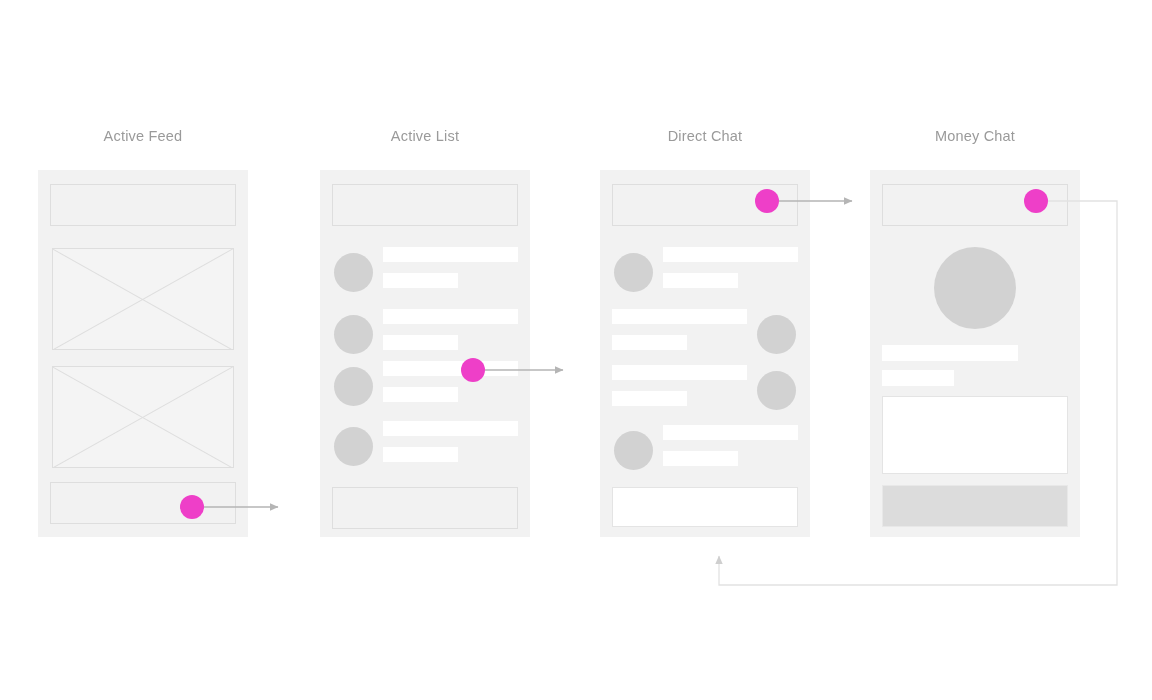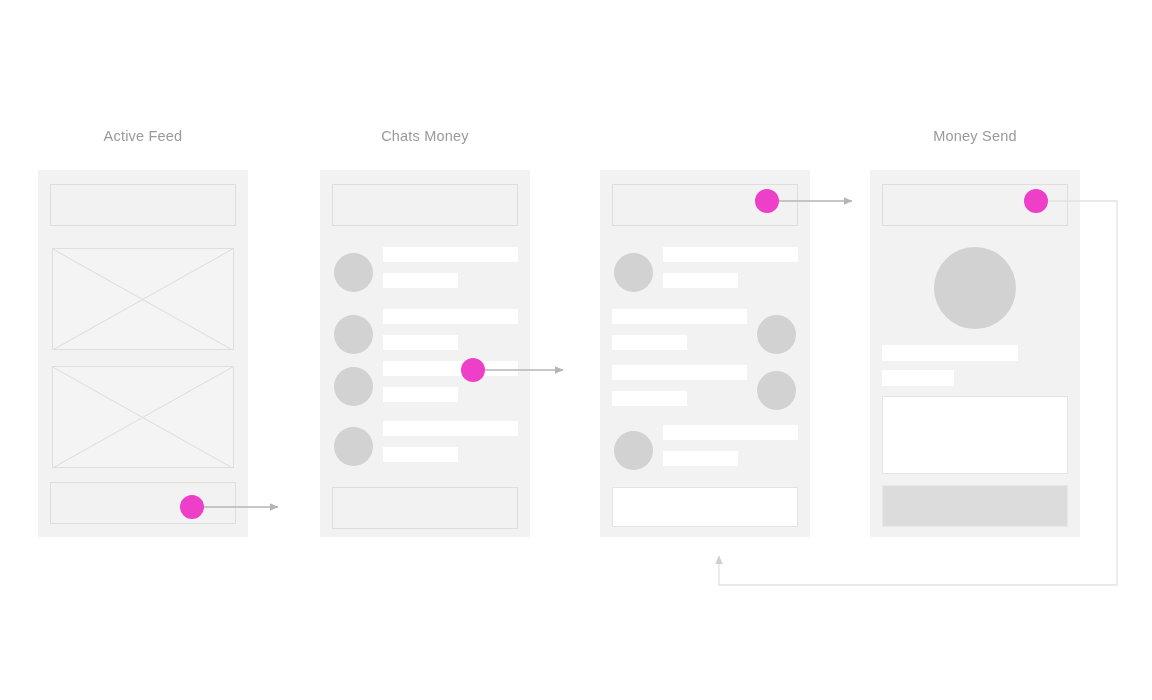--- a/index.html
+++ b/index.html
@@ -132,22 +132,23 @@
     <polyline points="190,507 276,507" fill="none" stroke="#b5b5b5" stroke-width="1.3" marker-end="url(#arrowR)"></polyline>
 
     <polyline points="471,370 561,370" fill="none" stroke="#b5b5b5" stroke-width="1.3" marker-end="url(#arrowR)"></polyline>
 
     <polyline points="765,201 850,201" fill="none" stroke="#b5b5b5" stroke-width="1.3" marker-end="url(#arrowR)"></polyline>
 
     <polyline points="1034,201 1115,201 1115,585 717,585 717,556" fill="none" stroke="#e2e2e2" stroke-width="1.3" marker-end="url(#arrowU)"></polyline>
   </svg>
 
   <div class="screen-label" style="left:36px; top:128px; width:210px;">Active Feed</div>
-  <div class="screen-label" style="left:318px; top:128px; width:210px;">Chats Money</div>
-  <div class="screen-label" style="left:868px; top:128px; width:210px;">Money Send</div>
+  <div class="screen-label" style="left:318px; top:128px; width:210px;">Active List</div>
+  <div class="screen-label" style="left:598px; top:128px; width:210px;">Direct Chat</div>
+  <div class="screen-label" style="left:868px; top:128px; width:210px;">Money Chat</div>
 
   <div class="phone" style="left:36px; top:170px;">
     <div class="phone-inner">
       <div class="bar-outline" style="left:12px; top:14px; width:186px; height:42px;"></div>
 
       <div class="img-placeholder" style="left:14px; top:78px; width:182px; height:102px;">
         <div class="x1" style="transform:rotate(29.3deg);"></div>
         <div class="x2" style="transform:rotate(-29.3deg);"></div>
       </div>
 

